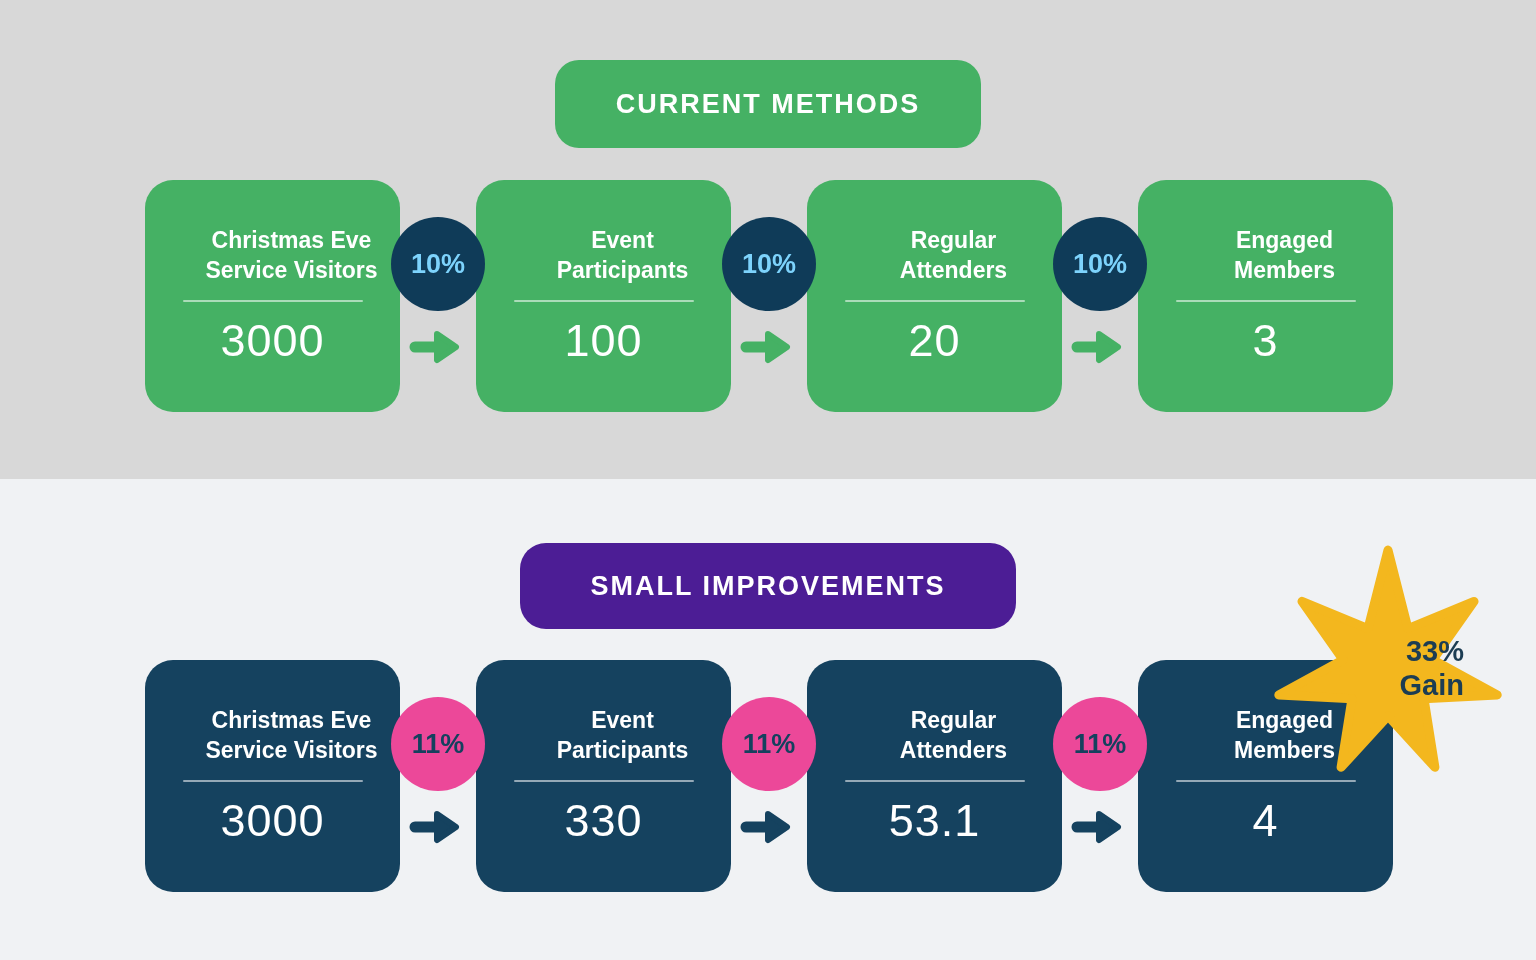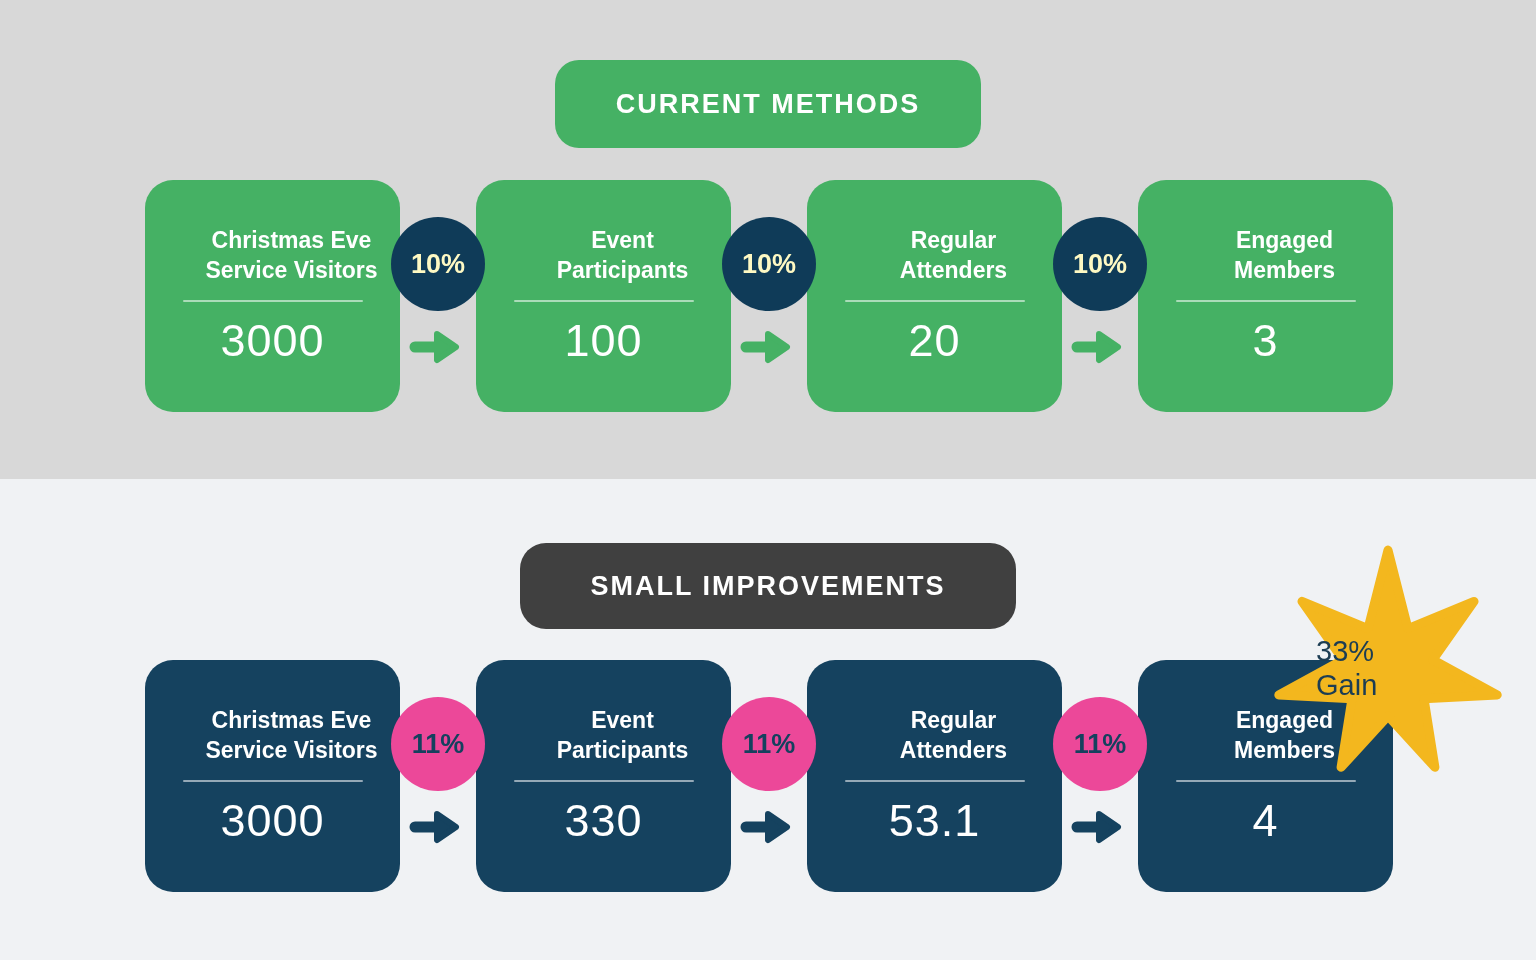--- a/index.html
+++ b/index.html
@@ -7,43 +7,43 @@
   body { font-family:"Liberation Sans","DejaVu Sans",sans-serif; overflow:hidden; }
   #page { position:relative; width:1536px; height:960px; }
 
   .bg-strip { position:absolute; left:0; width:1536px; }
   #bg-top { top:0; height:479px; background:#d8d8d8; }
   #bg-bottom { top:479px; height:481px; background:#f0f2f4; }
 
   .pill { position:absolute; display:flex; align-items:center; justify-content:center;
           color:#ffffff; font-weight:700; font-size:27px; letter-spacing:2px; }
   #pill-current { left:555px; top:60px; width:426px; height:88px; border-radius:24px; background:#45b164; }
-  #pill-improved { left:520px; top:543px; width:496px; height:86px; border-radius:26px; background:#404040; }
+  #pill-improved { left:520px; top:543px; width:496px; height:86px; border-radius:26px; background:#4c1d95; }
 
   .step-box { position:absolute; width:255px; height:232px; border-radius:28px;
               display:flex; flex-direction:column; align-items:center; justify-content:center;
               color:#ffffff; text-align:center; }
   .step-box.green { background:#45b164; }
   .step-box.navy  { background:#15425f; }
   .step-title { font-size:23px; line-height:30px; font-weight:700;margin-left:38px; }
   .step-title span { display:block; }
   .divider { width:180px; height:2px; margin:15px 0 13px 0; background:rgba(255,255,255,0.55); border-radius:1px; }
   .step-value { font-size:45px; font-weight:400; letter-spacing:1px; }
 
   .rate-circle { position:absolute; width:94px; height:94px; border-radius:50%;
                  display:flex; align-items:center; justify-content:center;
                  font-size:27px; font-weight:700; }
-  .rate-circle.navy  { background:#0f3b58; color:#fef9c3; }
+  .rate-circle.navy  { background:#0f3b58; color:#7dd3fc; }
   .rate-circle.green { background:#ec4899; color:#14415e; }
 
   .arrow { position:absolute; width:58px; height:40px; }
 
   #starburst { position:absolute; left:1238px; top:520px; width:300px; height:300px; }
-  #star-label { position:absolute; left:1316px; top:634px; width:148px; text-align:left;
-                color:#1c3d53; font-weight:400; font-size:29px; line-height:34px; }
+  #star-label { position:absolute; left:1316px; top:634px; width:148px; text-align:right;
+                color:#1c3d53; font-weight:700; font-size:29px; line-height:34px; }
   #star-label span { display:block; }
 </style>
 </head>
 <body>
 
 <div id="page">
 
   <div id="bg-top" class="bg-strip"></div>
   <div id="bg-bottom" class="bg-strip"></div>
 

